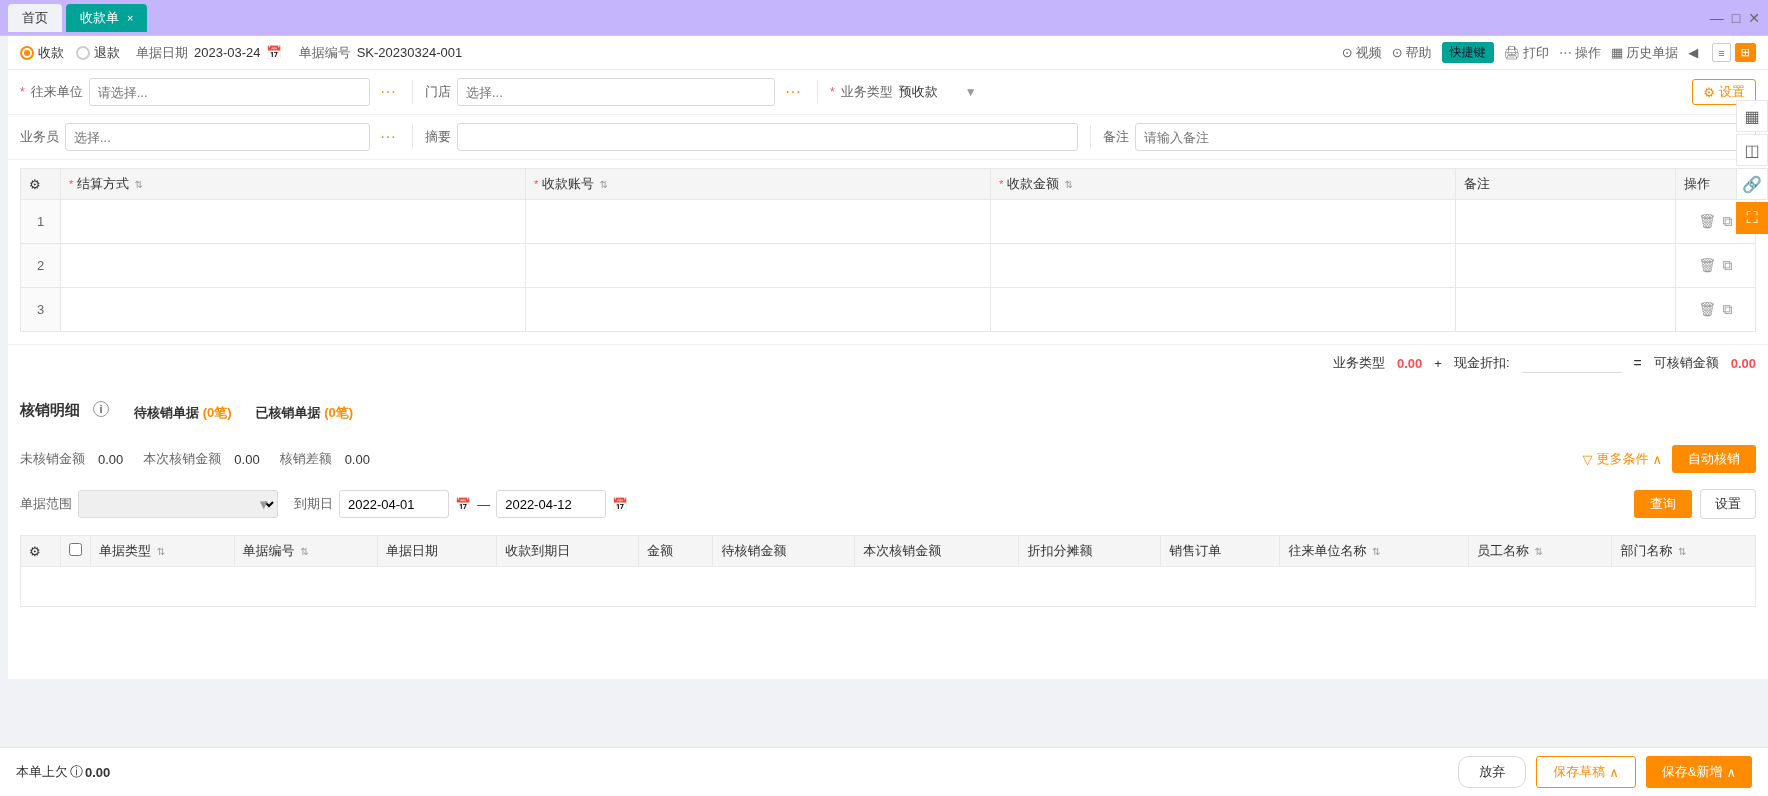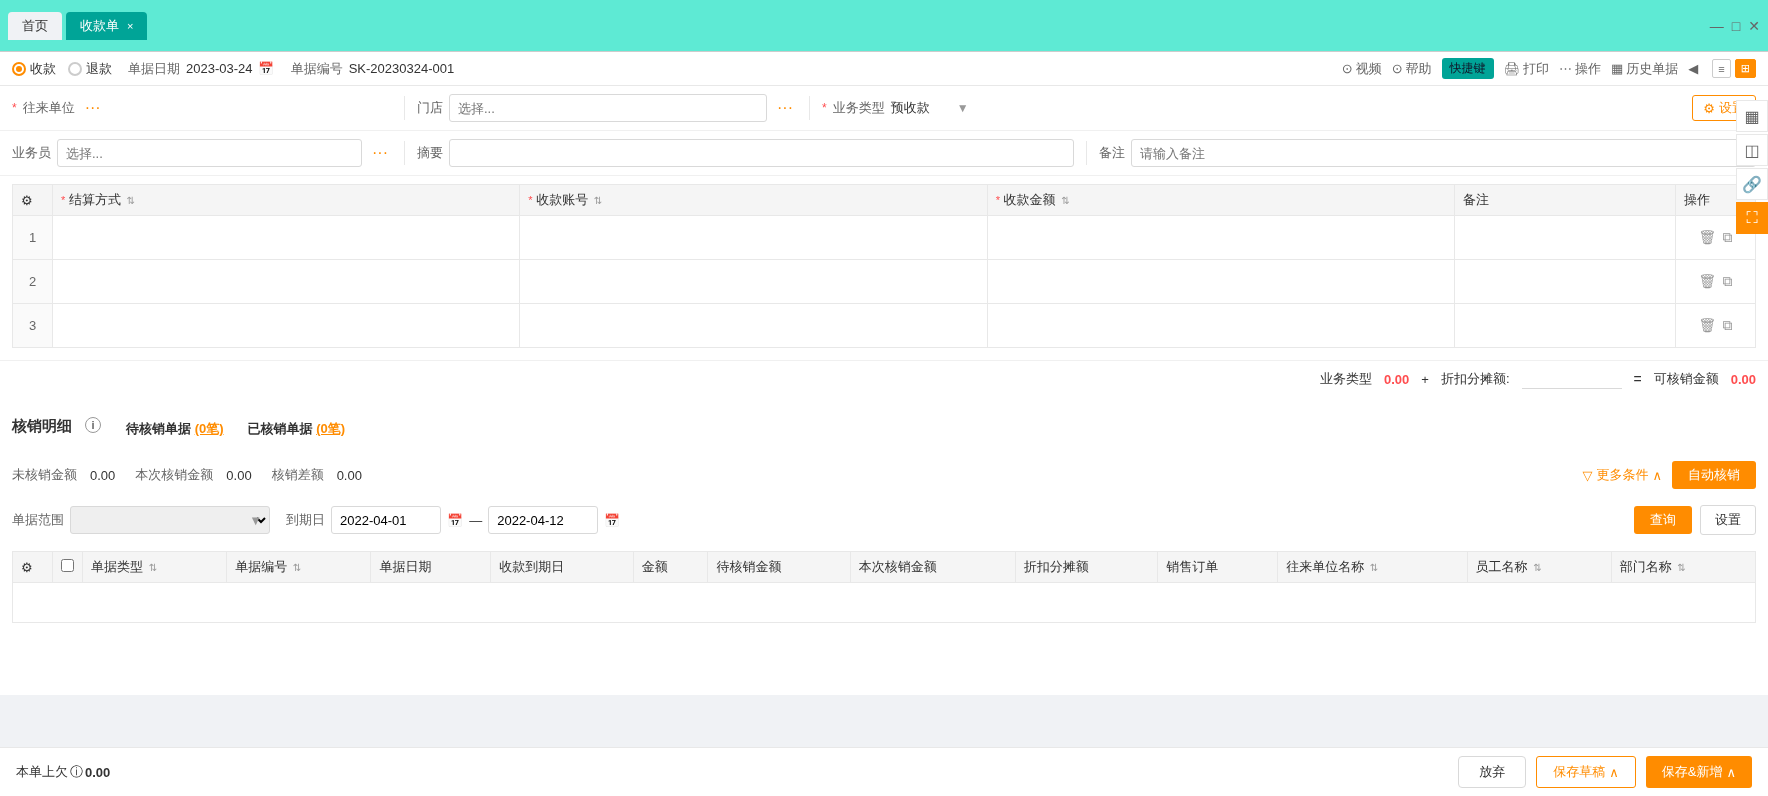--- a/index.html
+++ b/index.html
@@ -1,20 +1,20 @@
 <!DOCTYPE html>
 <html><head>
   <meta charset="utf-8">
   <style>
     * { box-sizing: border-box; margin: 0; padding: 0; }
     body { font-family: 'Microsoft YaHei', Arial, sans-serif; font-size: 13px; background: #f0f2f5; color: #333; overflow: hidden; }
 
     
     .tab-bar {
-      display: flex; align-items: center; background: #5eead4; height: 52px;
+      display: flex; align-items: center; background: #c4b5fd; height: 36px;
       border-bottom: 1px solid #ccc; padding: 0 8px;
     }
     .tab-item {
       display: flex; align-items: center; padding: 0 14px; height: 28px;
       border-radius: 4px 4px 0 0; cursor: pointer; font-size: 13px; margin-right: 4px;
     }
     .tab-item.home { background: #f0f2f5; color: #333; }
     .tab-item.active { background: #00a497; color: #fff; }
     .tab-close { margin-left: 8px; font-size: 11px; cursor: pointer; }
     .window-controls { margin-left: auto; display: flex; gap: 8px; color: #666; }
@@ -96,21 +96,21 @@
     .equal-sign { color: #333; font-size: 14px; }
 
     
     .reconcile-section { background: #fff; margin-top: 8px; padding: 12px; }
     .section-title { display: flex; gap: 13px; font-size: 15px; font-weight: bold; color: #333; margin-bottom: 10px; }
     .info-icon { width: 16px; height: 16px; border-radius: 50%; border: 1px solid #999; display: flex; align-items: center; justify-content: center; font-size: 11px; color: #666; cursor: pointer; }
     .tab-links { display: flex; gap: 0; }
     .tab-link {
       padding: 3px 12px; cursor: pointer; font-size: 13px; border-bottom: 2px solid transparent;
     }
-    .tab-link .count { color: #ff8c00; text-decoration: underline; }
+    .tab-link .count { color: #ff8c00; }
     .stats-row { display: flex; align-items: center; gap: 20px; padding: 8px 0; font-size: 13px; color: #333; }
     .stats-row .stat-item { display: flex; align-items: center; gap: 13px; }
     .stats-row .stat-value { color: #333; }
     .filter-row {
       display: flex; align-items: center; justify-content: space-between;
       padding: 8px 0; margin-bottom: 8px;
     }
     .filter-left { display: flex; align-items: center; gap: 16px; }
     .filter-group { display: flex; align-items: center; gap: 6px; font-size: 13px; }
     .date-input {
@@ -145,37 +145,37 @@
     .bottom-table td { border: 1px solid #e8e8e8; padding: 6px 8px; font-size: 13px; height: 36px; }
 
     
     .footer {
       display: flex; align-items: center; justify-content: space-between;
       padding: 8px 16px; background: #fff; border-top: 1px solid #e8e8e8;
       position: fixed; bottom: 0; left: 0; right: 0;
     }
     .footer-left { display: flex; align-items: center; gap: 2px; font-size: 13px; color: #333; }
     .footer-right { display: flex; gap: 10px; }
-    .btn-abandon { border: 1px solid #d9d9d9; background: #fff; border-radius: 4px; padding: 6px 20px; cursor: pointer; font-size: 13px; color: #333; }
+    .btn-abandon { border: 1px solid #d9d9d9; background: #fff; border-radius: 11px; padding: 6px 20px; cursor: pointer; font-size: 13px; color: #333; }
     .btn-draft { border: 1px solid #ff8c00; color: #ff8c00; background: #fff; border-radius: 3px; padding: 6px 16px; cursor: pointer; font-size: 13px; display: flex; align-items: center; gap: 4px; }
     .btn-save-new { background: #ff8c00; color: #fff; border: none; border-radius: 3px; padding: 6px 16px; cursor: pointer; font-size: 13px; display: flex; align-items: center; gap: 4px; }
 
     
     .right-sidebar {
       position: fixed; right: 0; top: 100px; display: flex; flex-direction: column;
       gap: 2px; z-index: 100;
     }
     .sidebar-icon {
       width: 32px; height: 32px; background: #fff; border: 1px solid #e8e8e8;
       display: flex; align-items: center; justify-content: center; cursor: pointer;
       font-size: 16px; color: #666;
     }
     .sidebar-icon.active { background: #ff8c00; color: #fff; border-color: #ff8c00; }
 
-    .scroll-area { height: calc(100vh - 36px - 52px); overflow-y: auto; }
+    .scroll-area { height: calc(100vh - 36px - 52px); overflow-y: auto; margin-left: 8px; }
 
     .sort-icon { font-size: 10px; color: #999; margin-left: 2px; }
     .checkbox-cell { width: 30px; text-align: center; }
     .checkbox-cell input { cursor: pointer; }
   </style>
 </head>
 <body>
 
 <div class="tab-bar">
   <div class="tab-item home">
@@ -242,20 +242,21 @@
           <span class="layout-btn">≡</span>
           <span class="layout-btn active">⊞</span>
         </div>
       </div>
     </div>
 
     <div class="form-row">
       <div class="form-group" style="max-width: 380px;">
         <span class="required">*</span>
         <span class="field-label">往来单位</span>
+        <input class="form-input" type="text" placeholder="请选择..." style="">
         <span class="more-btn">···</span>
       </div>
       <div class="divider-v"></div>
       <div class="form-group" style="max-width: 380px;">
         <span class="field-label">门店</span>
         <input class="form-input" type="text" placeholder="选择..." style="">
         <span class="more-btn">···</span>
       </div>
       <div class="divider-v"></div>
       <div class="form-group" style="flex: 0 0 auto; gap: 6px;">
@@ -361,21 +362,21 @@
             </td>
           </tr>
         </tbody>
       </table>
     </div>
 
     <div class="summary-row">
       <span class="summary-label">业务类型</span>
       <span class="summary-value">0.00</span>
       <span style="color:#333;">+</span>
-      <span class="summary-label">折扣分摊额:</span>
+      <span class="summary-label">现金折扣:</span>
       <input class="summary-input" type="text" style="">
       <span class="equal-sign">=</span>
       <span class="summary-label">可核销金额</span>
       <span class="summary-value">0.00</span>
     </div>
 
     <div class="reconcile-section">
       <div class="section-title">
         <span>核销明细</span>
         <div class="info-icon">i</div>

